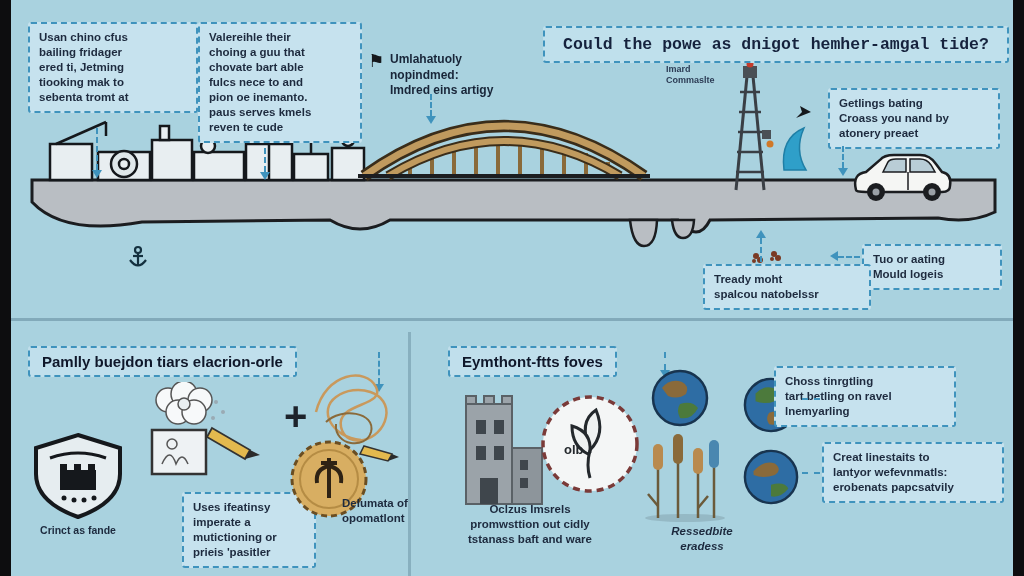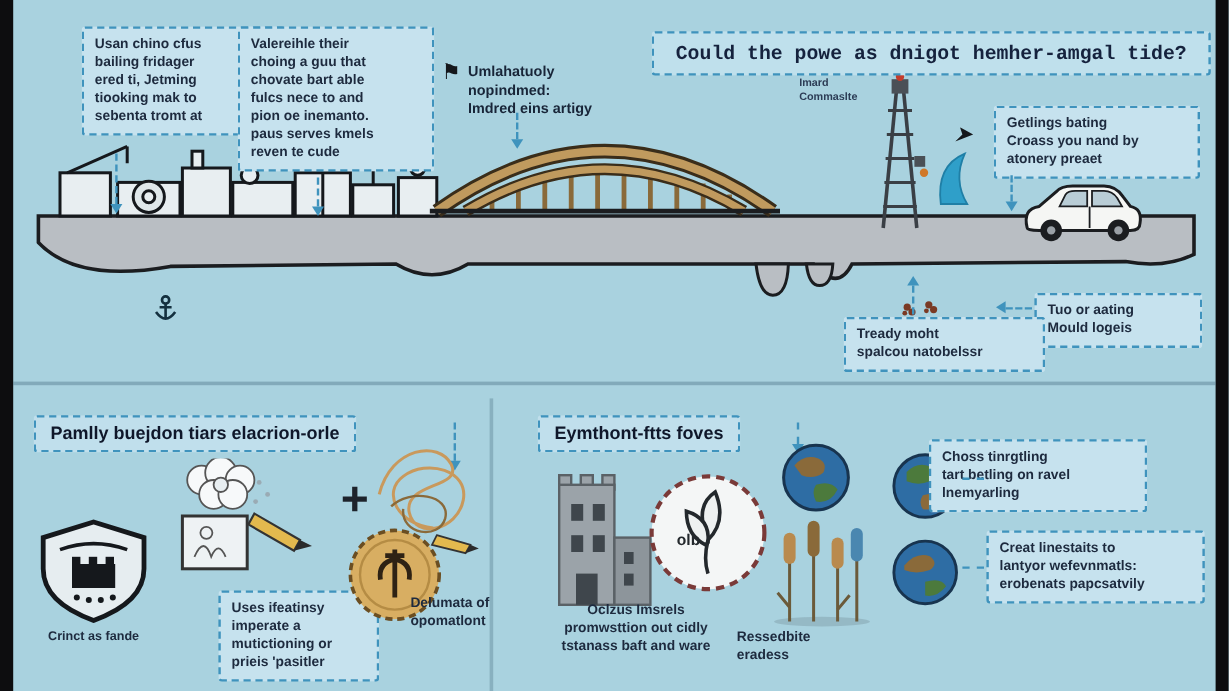--- a/index.html
+++ b/index.html
@@ -162,21 +162,21 @@
         <circle cx="8" cy="8" r="3"></circle>
           <circle cx="12" cy="12" r="3"></circle>
           <circle cx="6" cy="13" r="2"></circle>
         <circle cx="26" cy="6" r="3"></circle>
           <circle cx="30" cy="10" r="3"></circle>
           <circle cx="24" cy="11" r="2"></circle>
       </g>
     </svg>
   </div>
 
-  <div class="callout" style="left:28px;top:22px;width:148px;margin-left:40px;">
+  <div class="callout" style="left:28px;top:22px;width:148px;">
       <div>Usan chino cfus</div>
       <div>bailing fridager</div>
       <div>ered ti, Jetming</div>
       <div>tiooking mak to</div>
       <div>sebenta tromt at</div>
     </div>
 
   <div class="callout" style="left:198px;top:22px;width:142px;">
       <div>Valereihle their</div>
       <div>choing a guu that</div>
@@ -380,21 +380,21 @@
         <line x1="58" y1="90" x2="58" y2="44"></line>
           <line x1="74" y1="90" x2="74" y2="38"></line>
         <path d="M18,78 L8,66 M58,80 L68,68" fill="none"></path>
       </g>
       <rect x="13" y="16" width="10" height="26" rx="5" fill="#b98a4e"></rect>
       <rect x="33" y="6" width="10" height="30" rx="5" fill="#8a6a3a"></rect>
       <rect x="53" y="20" width="10" height="26" rx="5" fill="#b98a4e"></rect>
       <rect x="69" y="12" width="10" height="28" rx="5" fill="#4a87b0"></rect>
     </svg>
   </div>
-  <div class="plain-bold" style="left:614px;top:524px;width:100px;text-align:left;">
+  <div class="plain-bold" style="left:652px;top:524px;width:100px;text-align:center;font-style:italic;">
       <div>Ressedbite</div>
       <div>eradess</div>
     </div>
 
   <div class="callout" style="left:774px;top:366px;width:160px;">
       <div>Choss tinrgtling</div>
       <div>tart betling on ravel</div>
       <div>lnemyarling</div>
     </div>
   <div class="callout" style="left:822px;top:442px;width:160px;">

